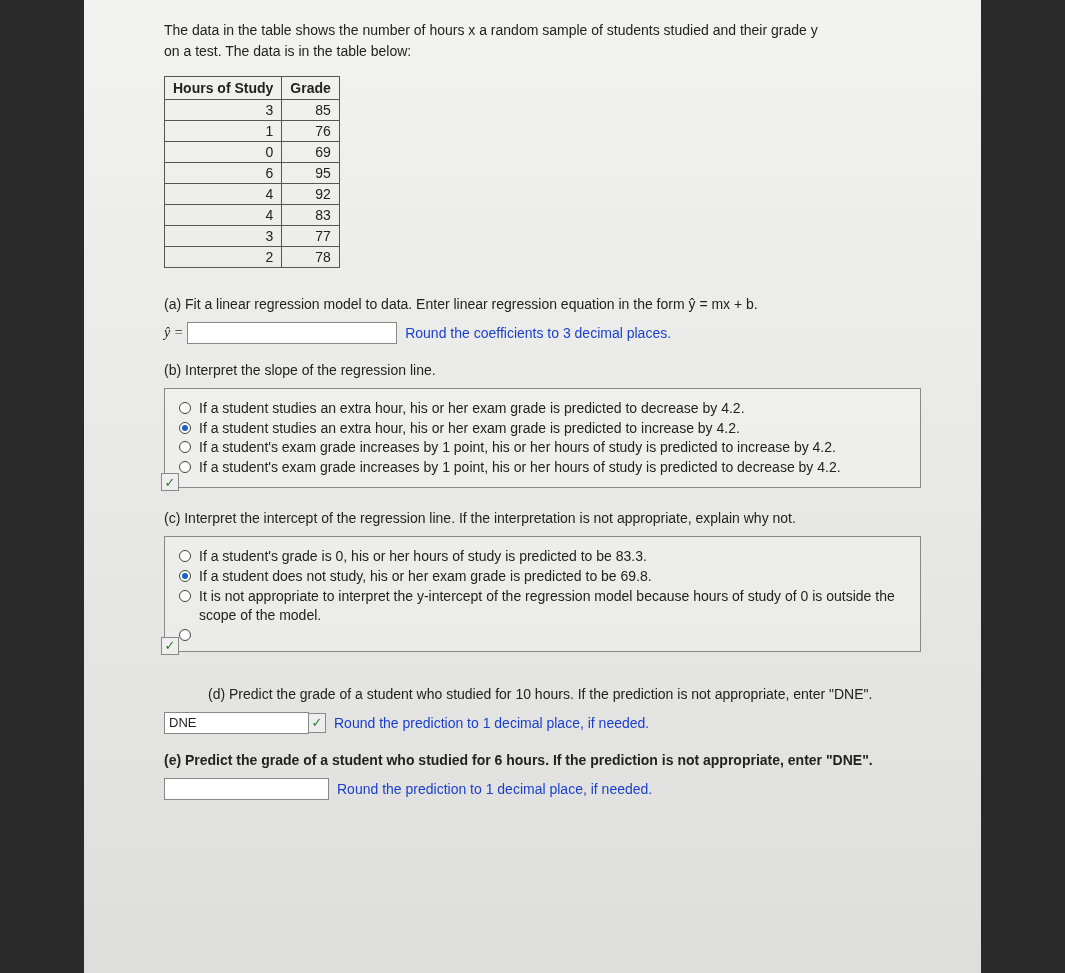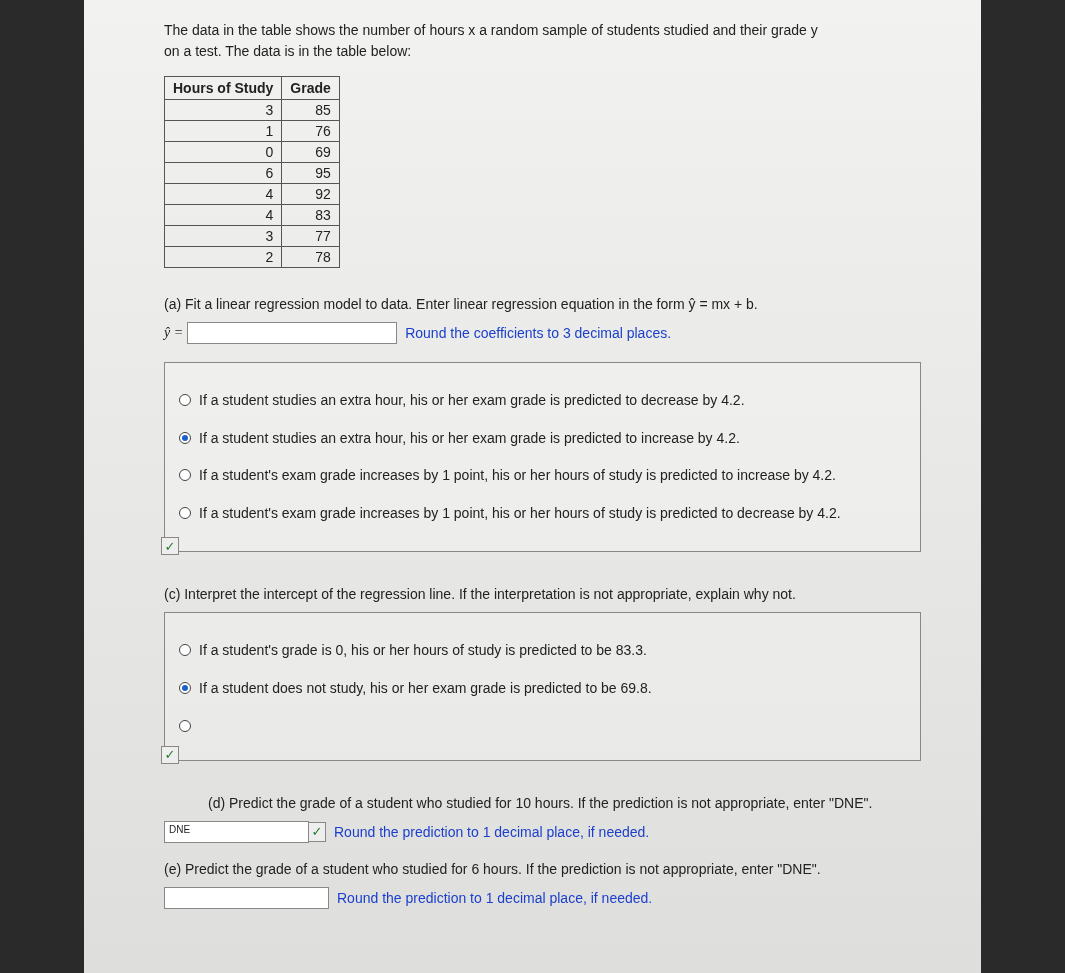--- a/index.html
+++ b/index.html
@@ -40,32 +40,32 @@
   .question { margin: 18px 0 8px 0; }
   .eqline { margin: 10px 0 18px 0; display:flex; align-items:center;}
   .text-input {
     display:inline-block;
     background:#fff;
     border:1px solid #888;
     height:22px;
     width:210px;
     vertical-align:middle;
     padding:2px 4px;
-    font-size:10px;
+    font-size:13px;
   }
   .text-input.small { width:145px; }
   .hint-blue { color:#1a3fcc; margin-left:8px; }
   .options-box {
     border:1px solid #888;
     background: rgba(255,255,255,0.25);
     padding: 10px 14px 10px 14px;
     margin: 10px 0 6px 0;
     position:relative;
   }
-  .opt { display:flex; align-items:flex-start; margin:18px 0; line-height:1.4;}
+  .opt { display:flex; align-items:flex-start; margin:0 0; line-height:1.4;}
   .radio {
     flex:0 0 auto;
     width:12px; height:12px;
     border-radius:50%;
     border:1px solid #444;
     margin-right:8px;
     margin-top:3px;
     position:relative;
     background:#fff;
   }
@@ -153,62 +153,67 @@
   </table>
 
   <div class="question">(a) Fit a linear regression model to data. Enter linear regression equation in the form ŷ = mx + b.</div>
   <div class="eqline">
     <span class="yhat">ŷ =</span>
     <span style="width:4px;"></span>
     <span class="text-input"></span>
     <span class="hint-blue">Round the coefficients to 3 decimal places.</span>
   </div>
 
+  <div class="question">(b) Interpret the slope of the regression line.</div>
   <div class="options-box">
     <div class="opt">
       <span class="radio"></span>
       <span>If a student studies an extra hour, his or her exam grade is predicted to decrease by 4.2.</span>
     </div>
     <div class="opt">
       <span class="radio selected"></span>
       <span>If a student studies an extra hour, his or her exam grade is predicted to increase by 4.2.</span>
     </div>
     <div class="opt">
       <span class="radio"></span>
       <span>If a student's exam grade increases by 1 point, his or her hours of study is predicted to increase by 4.2.</span>
     </div>
     <div class="opt">
       <span class="radio"></span>
       <span>If a student's exam grade increases by 1 point, his or her hours of study is predicted to decrease by 4.2.</span>
     </div>
     <div class="check-corner">✓</div>
   </div>
 
-  <div class="question" style="margin-top:34px;">(c) Interpret the intercept of the regression line. If the interpretation is not appropriate, explain why not.</div>
+  <div class="question" style="margin-top:22px;">(c) Interpret the intercept of the regression line. If the interpretation is not appropriate, explain why not.</div>
   <div class="options-box">
     <div class="opt">
       <span class="radio"></span>
       <span>If a student's grade is 0, his or her hours of study is predicted to be 83.3.</span>
     </div>
     <div class="opt">
       <span class="radio selected"></span>
       <span>If a student does not study, his or her exam grade is predicted to be 69.8.</span>
+    </div>
+    <div class="opt">
+      <span class="radio"></span>
+      <span>It is not appropriate to interpret the y-intercept of the regression model because hours of study of 0 is outside the scope of the model.</span>
     </div>
     <div class="opt">
       <span class="radio"></span>
     </div>
     <div class="check-corner">✓</div>
   </div>
 
   <div class="question" style="margin-top:34px;margin-left:44px;">(d) Predict the grade of a student who studied for 10 hours. If the prediction is not appropriate, enter "DNE".</div>
   <div class="eqline">
     <span class="text-input small">DNE</span>
       <span class="inline-check">✓</span>
     <span class="hint-blue">Round the prediction to 1 decimal place, if needed.</span>
   </div>
 
-  <div class="question" style="margin-top:2px;">(e) Predict the grade of a student who studied for 6 hours. If the prediction is not appropriate, enter "DNE".</div>
+  <div class="question" style="margin-top:2px;font-weight:bold;">(e) Predict the grade of a student who studied for 6 hours. If the prediction is not appropriate, enter "DNE".</div>
   <div class="eqline">
     <span class="text-input small" style="width:165px;"></span>
     <span class="hint-blue">Round the prediction to 1 decimal place, if needed.</span>
   </div>
 
 </div>
 
 </body></html>

